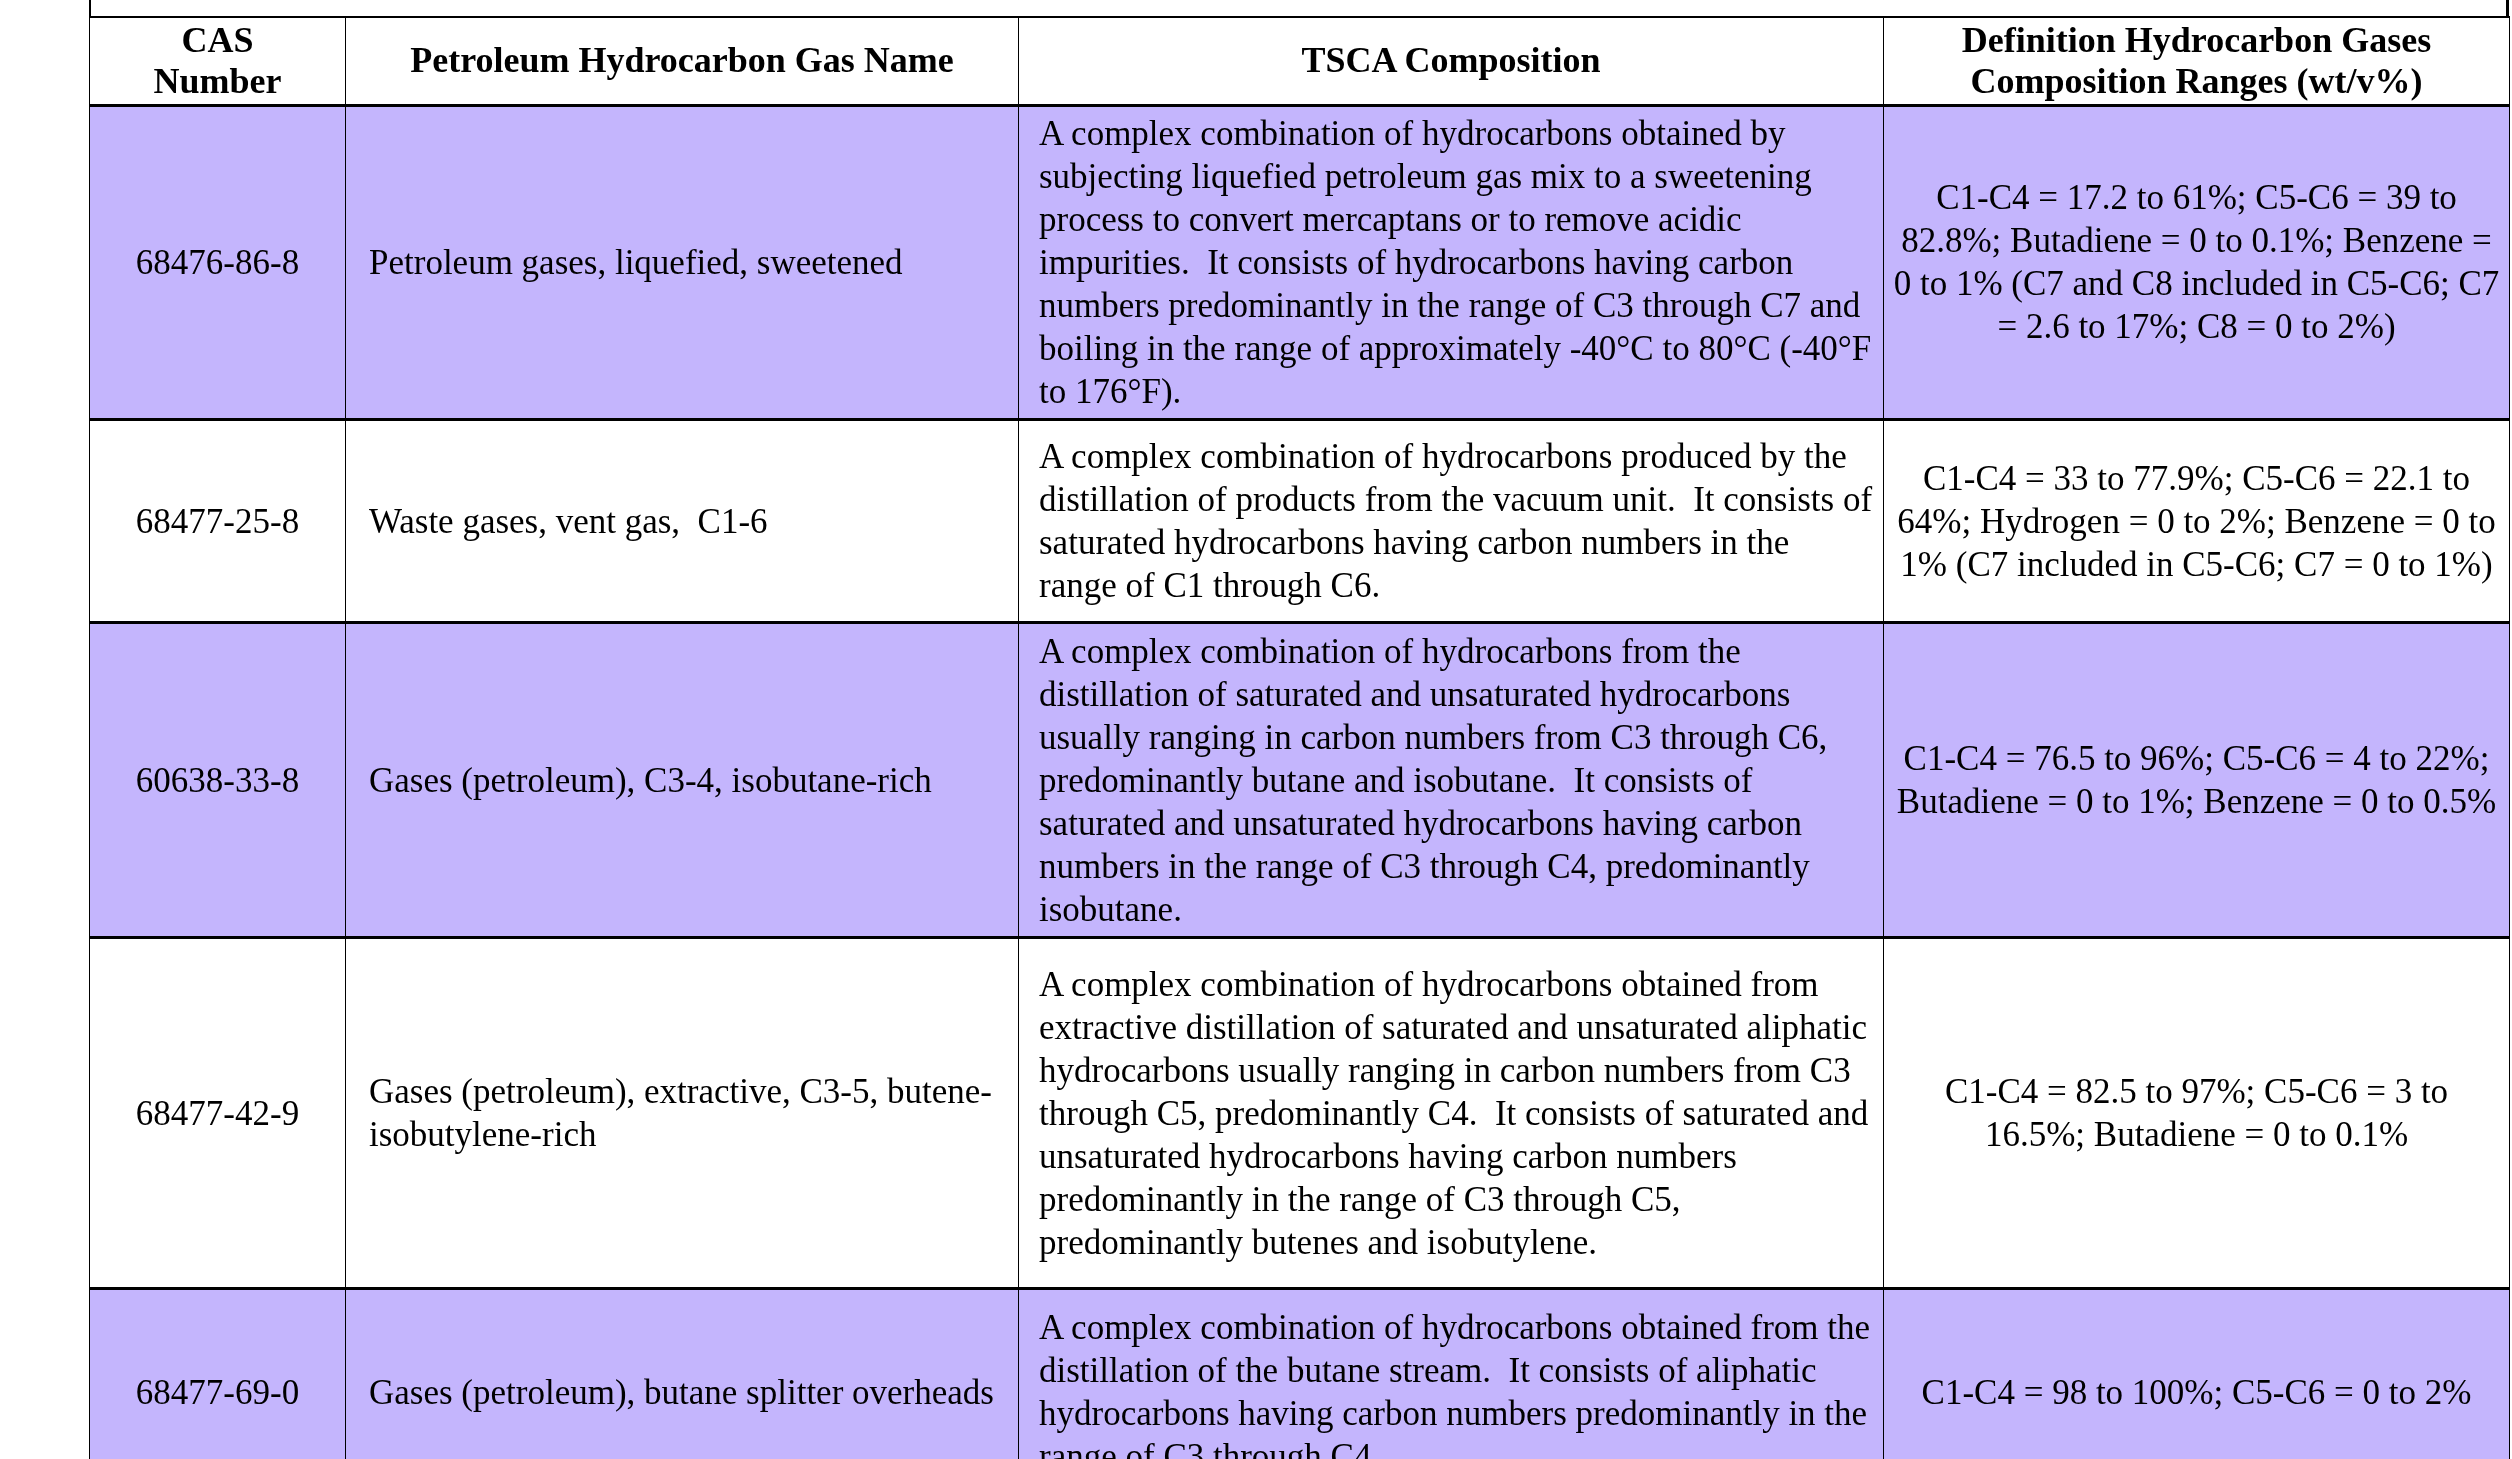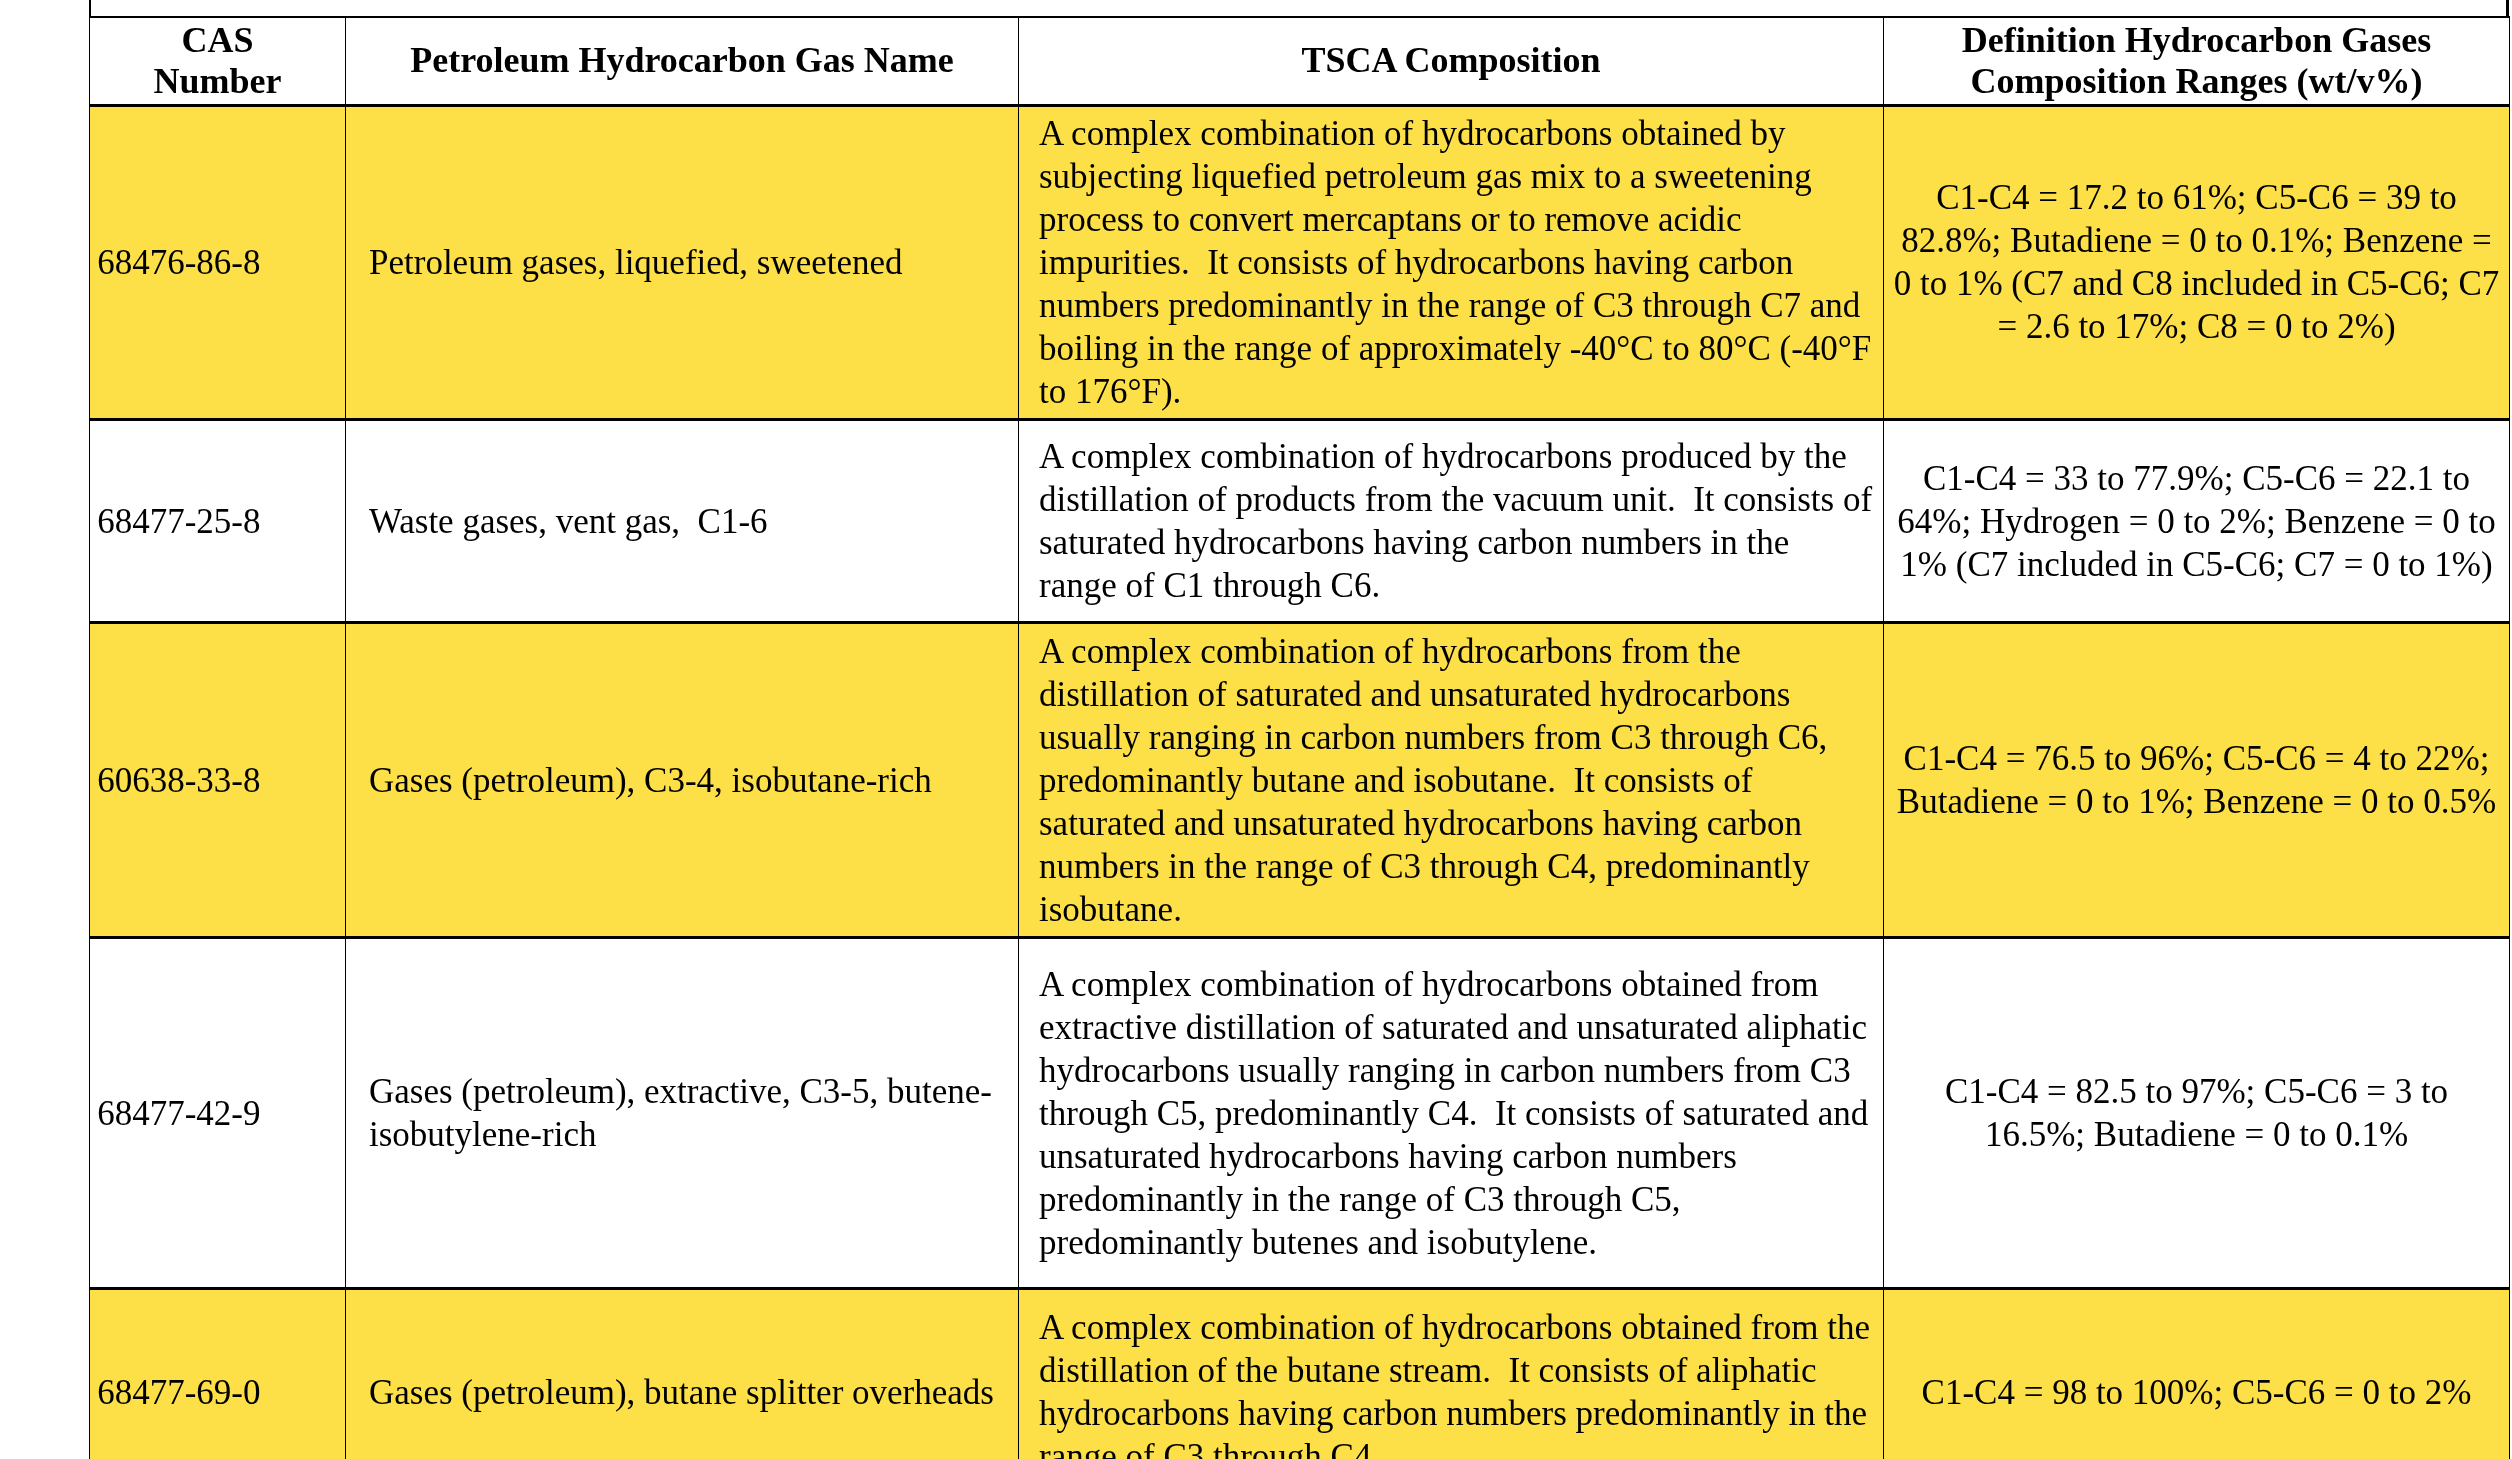--- a/index.html
+++ b/index.html
@@ -39,24 +39,24 @@
   }
   #gas-table thead td {
     border-top-width: 2.7px;
     font-weight: bold;
     font-size: 36px;
     line-height: 41px;
     text-align: center;
     background: #ffffff;
     padding: 1.8px 5.4px;
   }
-  tr.shaded td { background: #fde047; }
+  tr.shaded td { background: #c4b5fd; }
   tr.plain  td { background: #ffffff; }
 
-  td.c-cas  { text-align: left; padding: 5.4px 7.2px; margin-left: 10px; }
+  td.c-cas  { text-align: center; padding: 5.4px 7.2px; margin-left: 10px; }
   td.c-name { text-align: left;   padding: 5.4px 18px 5.4px 23px; }
   td.c-def  { text-align: left;   padding: 5.4px 10.8px 5.4px 20px; }
   td.c-comp { text-align: center; padding: 5.4px 9px; margin-top: 41px; }
 
   tr.r-header { height: 88px; }
   tr.r-0 { height: 305px; }
   tr.r-1 { height: 203px; }
   tr.r-2 { height: 309px; }
   tr.r-3 { height: 351px; }
   tr.r-4 { height: 206px; }

